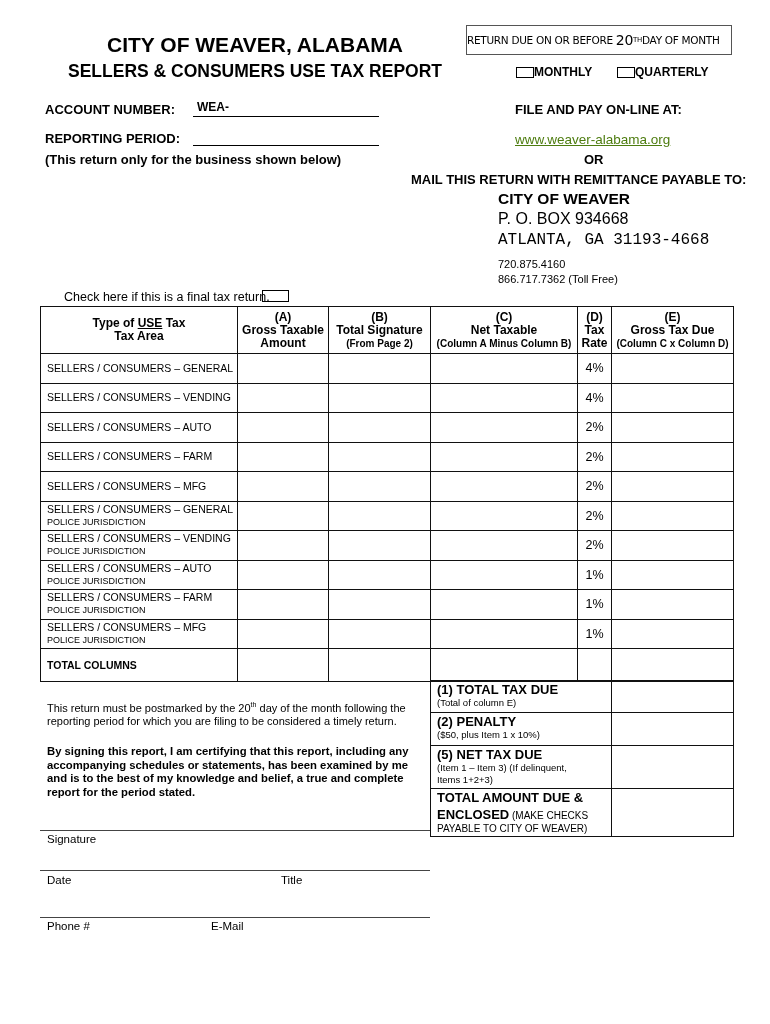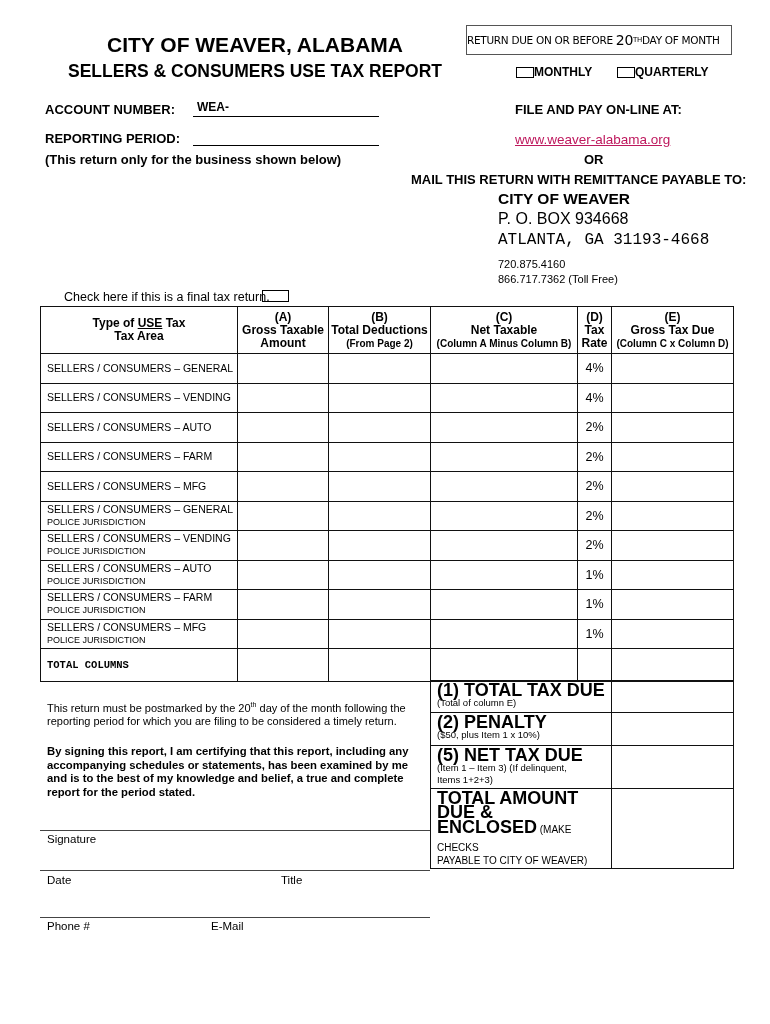--- a/index.html
+++ b/index.html
@@ -7,38 +7,38 @@
   .abs { position:absolute; }
   .title1 { left:0; width:510px; top:33px; text-align:center; font-size:21px; font-weight:bold; }
   .title2 { left:0; width:510px; top:61px; text-align:center; font-size:17.5px; font-weight:bold; }
   .lbl { font-size:13px; font-weight:bold; }
   .uline { border-bottom:1.5px solid #000; height:16px; font-size:12px; font-weight:bold; }
   .duebox { left:466px; top:25px; width:266px; height:30px; border:1px solid #555; box-sizing:border-box; font-size:10.5px; display:flex; align-items:center; font-family:"DejaVu Sans", sans-serif; letter-spacing:-0.3px; }
   .duebox sup { font-size:7px; }
   .duebox .big { font-size:14px; }
   .cbox { width:18px; height:11px; border:1.5px solid #000; display:inline-block; vertical-align:middle; box-sizing:border-box; }
   .freq { top:65px; font-size:12px; font-weight:bold; display:flex; align-items:center; }
-  .link { color:#be185d; text-decoration:underline; font-size:13.5px; }
+  .link { color:#4d7c0f; text-decoration:underline; font-size:13.5px; }
   .addr-big { font-size:16px; }
   table.main { position:absolute; left:40px; top:306px; border-collapse:collapse; }
   table.main td { border:1.5px solid #111; padding:0; box-sizing:border-box; }
   table.main .hdr td { height:47px; text-align:center; font-weight:bold; font-size:12px; line-height:13px; }
   table.main .hdr .sub { font-size:10px; }
   table.main .typehdr { font-size:14px; }
   table.main .typehdr .sub2 { font-size:12px; }
   table.main .row td { height:29.5px; }
   table.main .row .name { font-size:10.5px; padding-left:6px; line-height:13px; }
   table.main .row .name .pj { font-size:9px; display:block; }
   table.main .row .rate { text-align:center; font-size:12.5px; }
   table.main .row .bold { font-weight:bold; font-size:10.5px; }
   .sum { position:absolute; left:430px; top:680px; border-collapse:collapse; }
   .sum td { border:1.5px solid #111; padding:0; box-sizing:border-box; vertical-align:top; }
   .sum .lab { width:181px; padding:2px 6px; }
   .sum .val { width:122px; }
-  .sum .h { font-weight:bold; font-size:18px; line-height:14px; }
+  .sum .h { font-weight:bold; font-size:13px; line-height:14px; }
   .sum .s { font-size:9.5px; line-height:12px; }
   .sum .shade { background:#e4e4e4; background-image:radial-gradient(#bbb 0.6px, transparent 0.7px); background-size:4px 4px; text-align:right; vertical-align:middle; font-size:12px; padding-right:6px; }
   .note1 { left:47px; top:698px; width:380px; font-size:11px; line-height:13.5px; }
   .note1 sup { font-size:7px; }
   .note2 { left:47px; top:745px; width:380px; font-size:11.3px; line-height:13.5px; font-weight:bold; }
   .hline { left:40px; width:390px; border-top:1.5px solid #444; height:0; }
   .siglbl { font-size:11.5px; }
 </style>
 </head>
 <body>
@@ -89,21 +89,21 @@
       <div><span>Type of </span><u>USE</u><span> Tax</span></div>
       <div class="sub2">Tax Area</div>
     </td>
     <td style="width:91px;">
       <div>(A)</div>
       <div>Gross Taxable</div>
       <div>Amount</div>
     </td>
     <td style="width:102px;">
       <div>(B)</div>
-      <div>Total Deductions</div>
+      <div>Total Signature</div>
       <div class="sub">(From Page 2)</div>
     </td>
     <td style="width:147px;">
       <div>(C)</div>
       <div>Net Taxable</div>
       <div class="sub">(Column A Minus Column B)</div>
     </td>
     <td style="width:34px;">
       <div>(D)</div>
       <div>Tax</div>
@@ -189,21 +189,21 @@
   </tr>
   <tr class="row">
     <td class="name"><span>SELLERS / CONSUMERS – MFG</span><span class="pj">POLICE JURISDICTION</span></td>
     <td></td>
         <td></td>
         <td></td>
     <td class="rate">1%</td>
         <td></td>
   </tr>
   <tr class="row" style="height:33px;">
-    <td class="name bold" style="height:26px;font-family:Liberation Mono, monospace;">TOTAL COLUMNS</td>
+    <td class="name bold" style="height:26px;">TOTAL COLUMNS</td>
     <td></td>
         <td></td>
         <td></td>
     <td></td>
         <td></td>
   </tr>
 </tbody>
   </table>
 
 <table class="sum">

